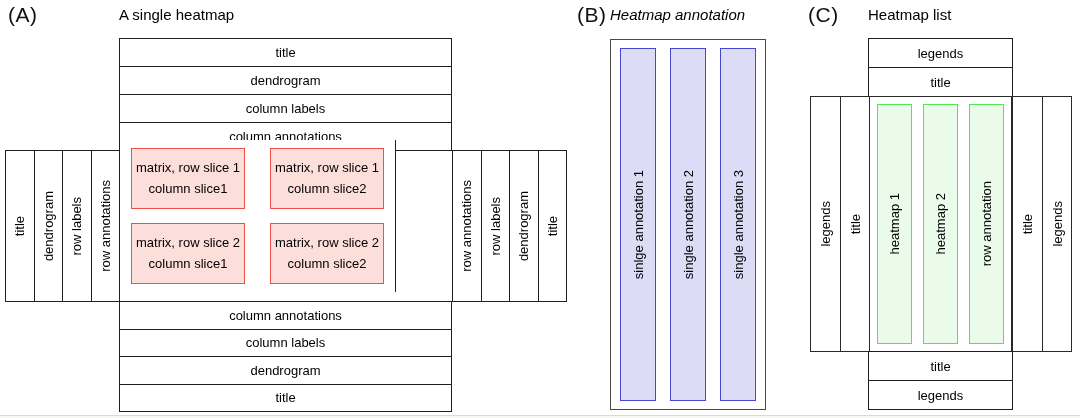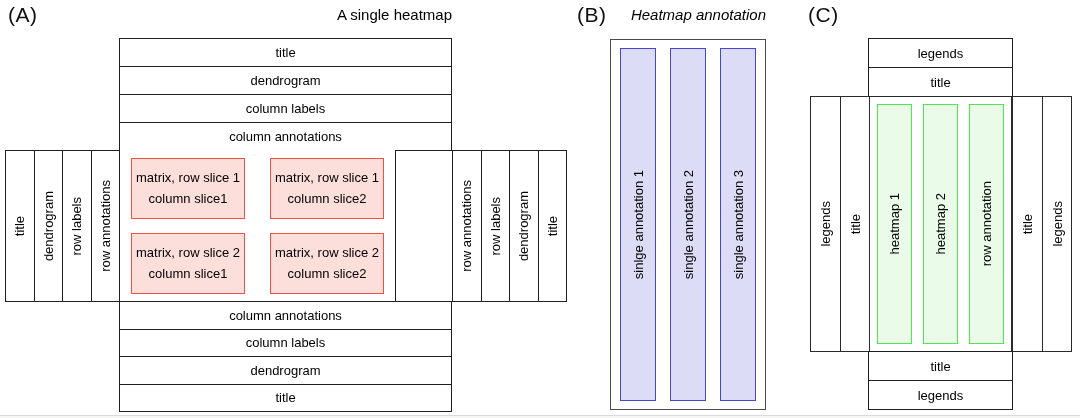--- a/index.html
+++ b/index.html
@@ -1,20 +1,20 @@
 <!DOCTYPE html>
 <html><head>
 <meta charset="utf-8">
 <style>
   html,body{margin:0;padding:0;background:#ffffff;}
   body{font-family:"Liberation Sans","DejaVu Sans",sans-serif;color:#000;}
   .stage{position:relative;width:1080px;height:418px;background:#fff;overflow:hidden;}
 
   .plabel{position:absolute;font-size:21px;letter-spacing:0.5px;color:#111;}
-  .ptitle{position:absolute;font-size:15px;color:#000;text-align:right;}
+  .ptitle{position:absolute;font-size:15px;color:#000;text-align:left;}
 
   
   .stack{position:absolute;border:1px solid #1f1f1f;display:flex;flex-direction:column;box-sizing:border-box;background:#fff;}
   .stack .hrow{flex:1;display:flex;align-items:center;justify-content:center;font-size:13px;border-top:1px solid #1f1f1f;}
   .stack .hrow:first-child{border-top:none;}
 
   
   .cols{position:absolute;border:1px solid #1f1f1f;display:flex;box-sizing:border-box;background:#fff;}
   .cols .vcol{flex:1;display:flex;align-items:center;justify-content:center;border-left:1px solid #1f1f1f;}
   .cols .vcol:first-child{border-left:none;}
@@ -66,21 +66,21 @@
         <span class="vtext">dendrogram</span>
       </div>
     <div class="vcol">
         <span class="vtext">row labels</span>
       </div>
     <div class="vcol">
         <span class="vtext">row annotations</span>
       </div>
   </div>
 
-  <div class="centerA" style="left:119px;top:150px;width:277px;height:152px;">
+  <div class="centerA" style="left:119px;top:140px;width:277px;height:152px;">
     <div class="cell">
       <span>matrix, row slice 1</span>
       <span>column slice1</span>
     </div>
     <div class="cell">
       <span>matrix, row slice 1</span>
       <span>column slice2</span>
     </div>
     <div class="cell">
       <span>matrix, row slice 2</span>
@@ -123,20 +123,21 @@
       </div>
     <div class="barB">
         <span class="vtext">single annotation 2</span>
       </div>
     <div class="barB">
         <span class="vtext">single annotation 3</span>
       </div>
   </div>
 
   <div class="plabel" style="left:808px;top:3px;">(C)</div>
+  <div class="ptitle" style="left:868px;top:6px;width:145px;">Heatmap list</div>
 
   <div class="stack" style="left:868px;top:38px;width:145px;height:59px;">
     <div class="hrow">legends</div>
     <div class="hrow">title</div>
   </div>
 
   <div class="bandC" style="left:810px;top:96px;width:262px;height:256px;">
     <div class="vcol" style="width:29px;">
         <span class="vtext">legends</span>
       </div>

